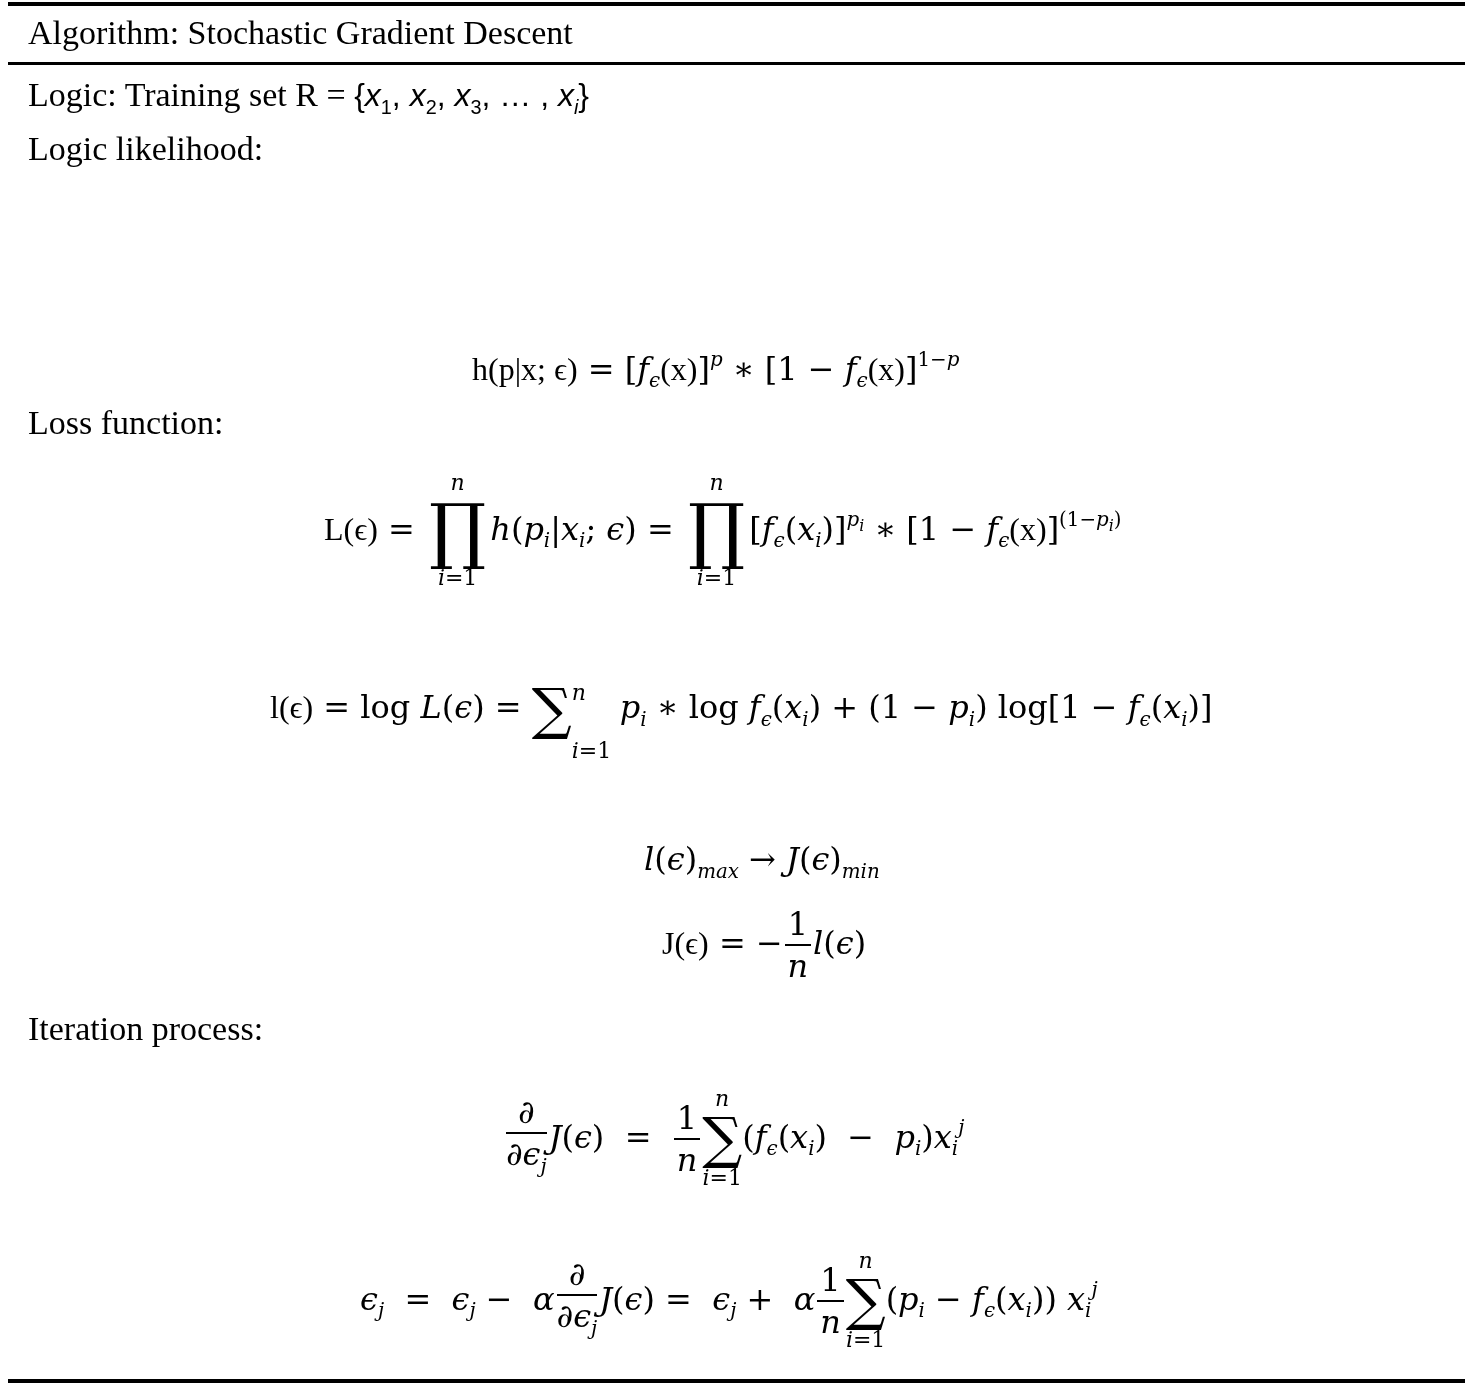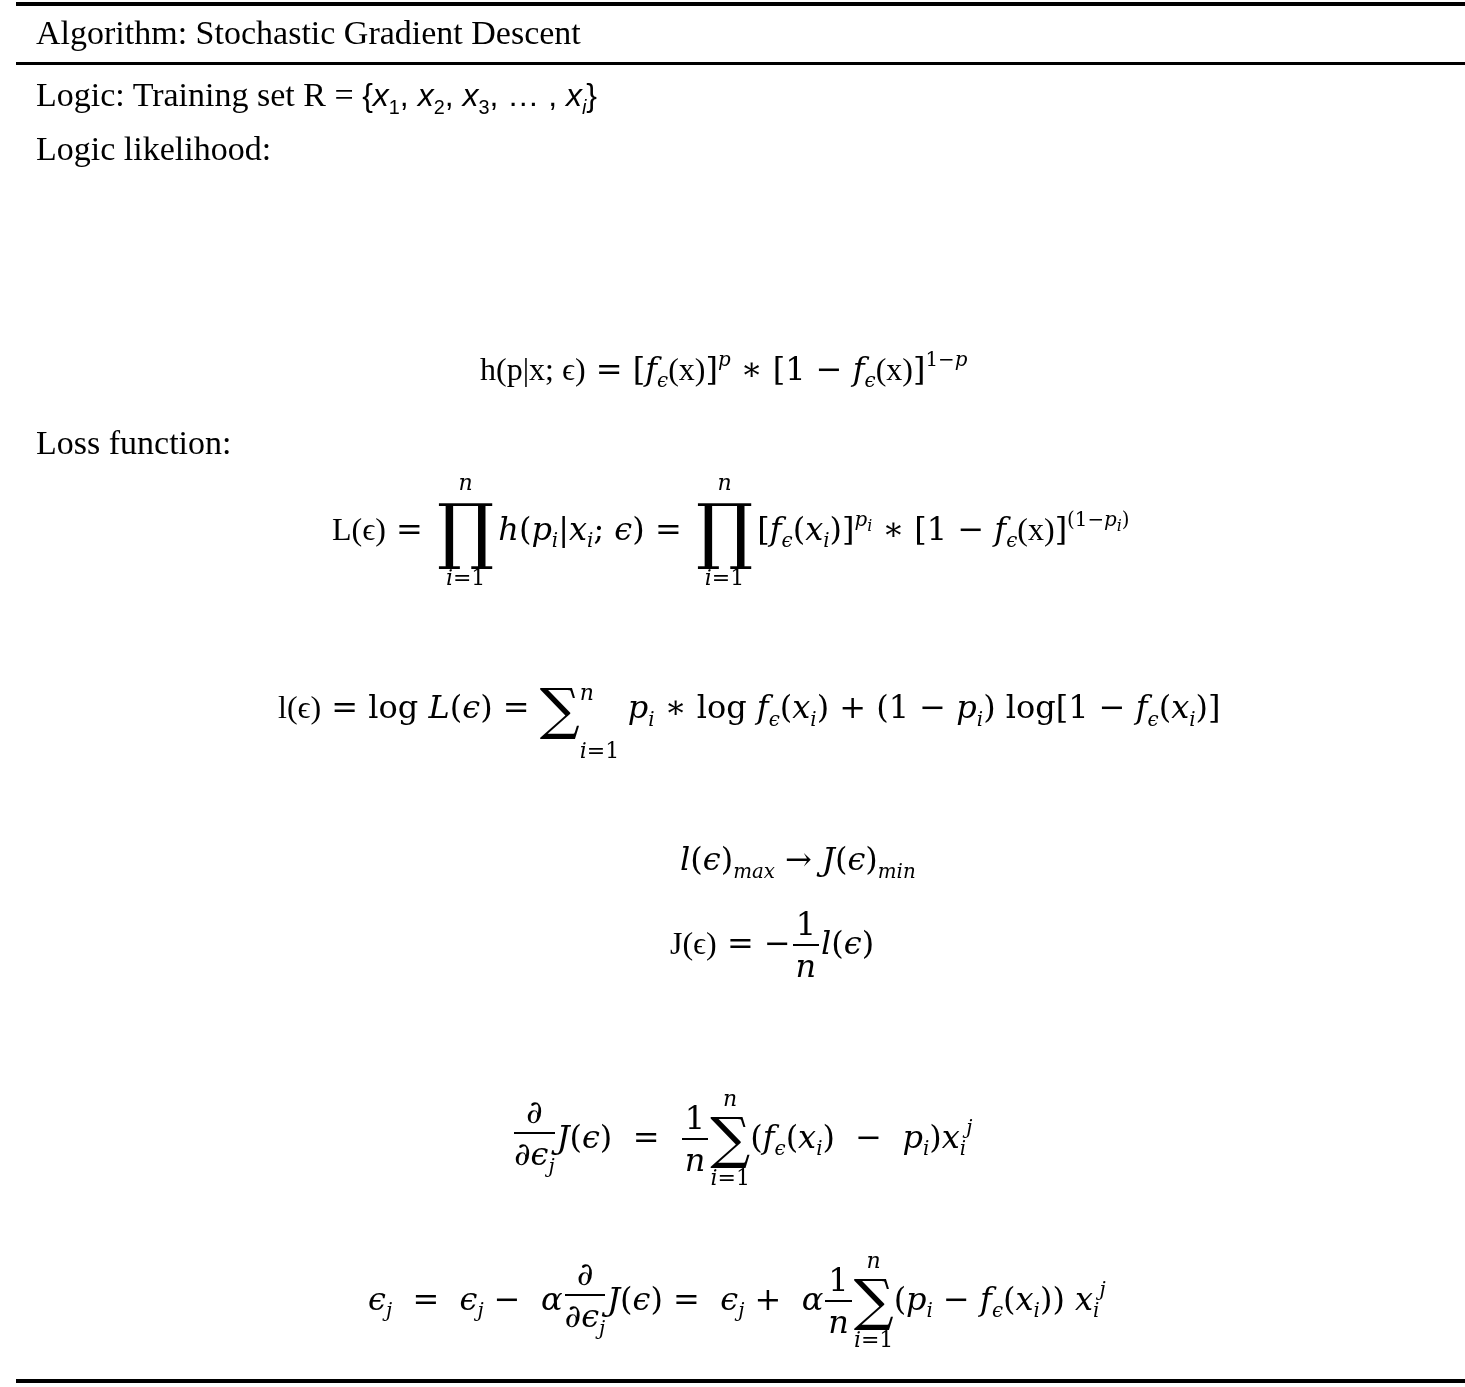--- a/index.html
+++ b/index.html
@@ -1,17 +1,17 @@
 <!DOCTYPE html>
 <html><head>
 <meta charset="utf-8">
 <style>
   html, body { margin: 0; padding: 0; background: #ffffff; }
   body { width: 1465px; height: 1387px; position: relative; overflow: hidden; color: #000; }
-  .page { position: absolute; left: 12px; top: 0; width: 1327px; height: 1387px; }
+  .page { position: absolute; left: 4px; top: 0; width: 1327px; height: 1387px; }
   .rule { position: absolute; left: 4px; width: 1458px; background: #000; }
   .rule.top { top: 2px; height: 4px; }
   .rule.mid { top: 62px; height: 3px; }
   .rule.bot { top: 1379px; height: 4px; }
   .serif { font-family: "Liberation Serif", "DejaVu Serif", serif; }
   .math { font-family: Liberation Sans, sans-serif; }
   .label { position: absolute; left: 24px; font-size: 34px; white-space: nowrap; font-family: "Liberation Serif", serif; }
   .title { position: absolute; left: 24px; top: 14px; font-size: 34px; white-space: nowrap; font-family: "Liberation Serif", serif; }
   .eq { position: absolute; white-space: nowrap; font-size: 32px; font-family: "DejaVu Serif", serif; }
   .it { font-style: italic; }
@@ -38,38 +38,39 @@
   <div class="label" style="top:76px;">
     <span>Logic:  Training  set  R = </span><span class="math" style="font-size:32px;">{<span class="it">x</span><span class="sub">1</span>, <span class="it">x</span><span class="sub">2</span>, <span class="it">x</span><span class="sub">3</span>, … , <span class="it">x</span><span class="sub it">i</span>}</span>
   </div>
 
   <div class="label" style="top:130px;">Logic likelihood:</div>
 
   <div class="eq" style="left:468px; top:348px;">
     <span class="serif">h(p|x; ϵ)</span> = [<span class="it">f</span><span class="sub it">ϵ</span><span class="serif">(x)</span>]<span class="sup it">p</span> ∗ [1 − <span class="it">f</span><span class="sub it">ϵ</span><span class="serif">(x)</span>]<span class="sup">1−<span class="it">p</span></span>
   </div>
 
-  <div class="label" style="top:404px;margin-top:20px;">Loss function:</div>
+  <div class="label" style="top:404px;">Loss function:</div>
   <div class="eq" style="left:320px; top:472px;">
     <span class="serif">L(ϵ)</span> =
     <span class="bigop"><span class="lim-top">n</span><span class="op">∏</span><span class="lim-bot"><span class="it">i</span>=1</span></span><span class="it">h</span>(<span class="it">p</span><span class="sub it">i</span>|<span class="it">x</span><span class="sub it">i</span>; <span class="it">ϵ</span>) =
     <span class="bigop"><span class="lim-top">n</span><span class="op">∏</span><span class="lim-bot"><span class="it">i</span>=1</span></span>[<span class="it">f</span><span class="sub it">ϵ</span>(<span class="it">x</span><span class="sub it">i</span>)]<span class="sup"><span class="it">p</span><sub class="it" style="font-size:0.8em;">i</sub></span> ∗ [1 − <span class="it">f</span><span class="sub it">ϵ</span><span class="serif">(x)</span>]<span class="sup">(1−<span class="it">p</span><sub class="it" style="font-size:0.8em;">i</sub>)</span>
   </div>
 
   <div class="eq" style="left:266px; top:676px;">
     <span class="serif">l(ϵ)</span> = log <span class="it">L</span>(<span class="it">ϵ</span>) = <span style="font-size:56px; vertical-align:-10px;">∑</span><span class="sumside"><span style="position:absolute; top:-30px; left:0; font-size:22px;" class="it">n</span><span style="position:absolute; top:28px; left:0; font-size:22px;"><span class="it">i</span>=1</span></span><span style="margin-left:48px;" class="it">p</span><span class="sub it">i</span> ∗ log <span class="it">f</span><span class="sub it">ϵ</span>(<span class="it">x</span><span class="sub it">i</span>) + (1 − <span class="it">p</span><span class="sub it">i</span>) log[1 − <span class="it">f</span><span class="sub it">ϵ</span>(<span class="it">x</span><span class="sub it">i</span>)]
   </div>
 
-  <div class="eq" style="left:640px; top:840px;margin-left:28px;">
+  <div class="eq" style="left:640px; top:840px;">
     <span class="it">l</span>(<span class="it">ϵ</span>)<span class="sub it">max</span> → <span class="it">J</span>(<span class="it">ϵ</span>)<span class="sub it">min</span>
   </div>
   <div class="eq" style="left:658px; top:904px;">
     <span class="serif">J(ϵ)</span> = −<span class="frac"><span class="num">1</span><span class="den it">n</span></span><span class="it">l</span>(<span class="it">ϵ</span>)
   </div>
 
+  <div class="label" style="top:1010px;">Iteration process:</div>
   <div class="eq" style="left:500px; top:1088px;">
     <span class="frac"><span class="num">∂</span><span class="den">∂<span class="it">ϵ</span><span class="sub it">j</span></span></span><span class="it">J</span>(<span class="it">ϵ</span>) &nbsp;=&nbsp; <span class="frac"><span class="num">1</span><span class="den it">n</span></span><span class="bigop" style="margin:0;"><span class="lim-top">n</span><span class="op" style="font-size:56px; line-height:56px;">∑</span><span class="lim-bot"><span class="it">i</span>=1</span></span>(<span class="it">f</span><span class="sub it">ϵ</span>(<span class="it">x</span><span class="sub it">i</span>) &nbsp;−&nbsp; <span class="it">p</span><span class="sub it">i</span>)<span class="it">x</span><span class="sub it">i</span><span class="sup it">j</span>
   </div>
 
   <div class="eq" style="left:356px; top:1250px;">
     <span class="it">ϵ</span><span class="sub it">j</span> &nbsp;=&nbsp; <span class="it">ϵ</span><span class="sub it">j</span> − &nbsp;<span class="it">α</span><span class="frac"><span class="num">∂</span><span class="den">∂<span class="it">ϵ</span><span class="sub it">j</span></span></span><span class="it">J</span>(<span class="it">ϵ</span>) = &nbsp;<span class="it">ϵ</span><span class="sub it">j</span> + &nbsp;<span class="it">α</span><span class="frac"><span class="num">1</span><span class="den it">n</span></span><span class="bigop" style="margin:0;"><span class="lim-top">n</span><span class="op" style="font-size:56px; line-height:56px;">∑</span><span class="lim-bot"><span class="it">i</span>=1</span></span>(<span class="it">p</span><span class="sub it">i</span> − <span class="it">f</span><span class="sub it">ϵ</span>(<span class="it">x</span><span class="sub it">i</span>)) <span class="it">x</span><span class="sub it">i</span><span class="sup it">j</span>
   </div>
 
   <div class="rule bot"></div>
 </div>

